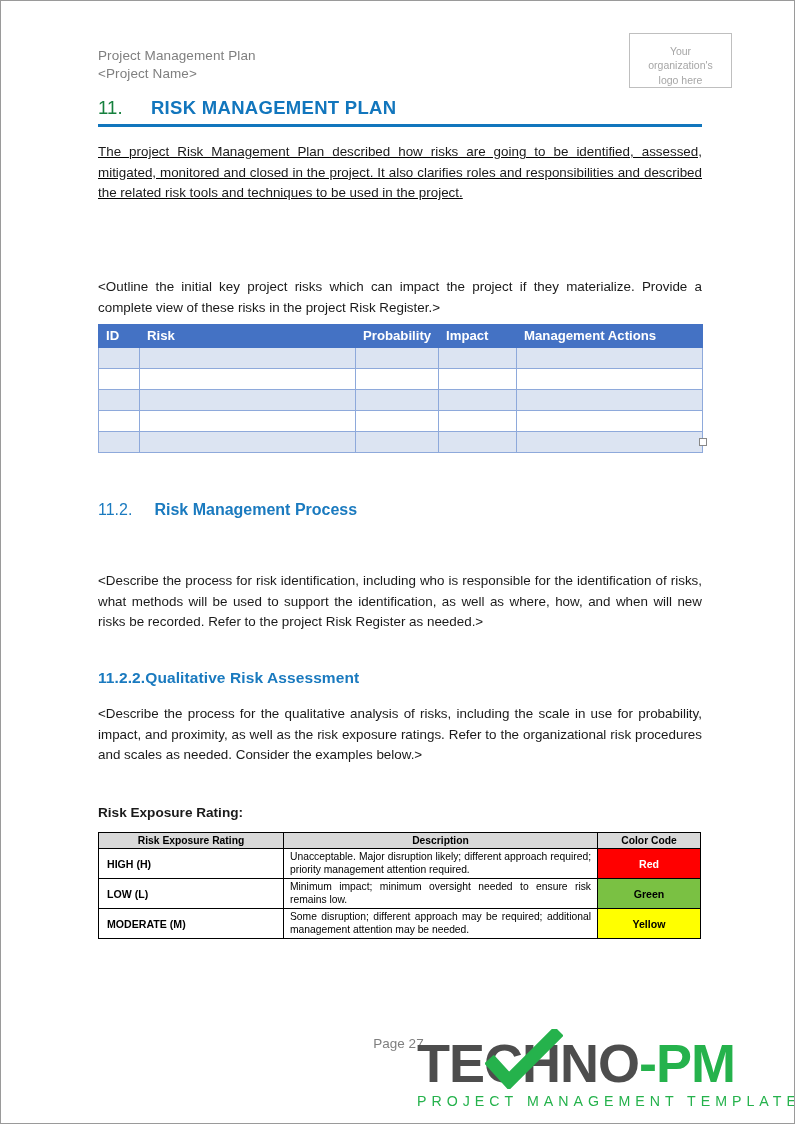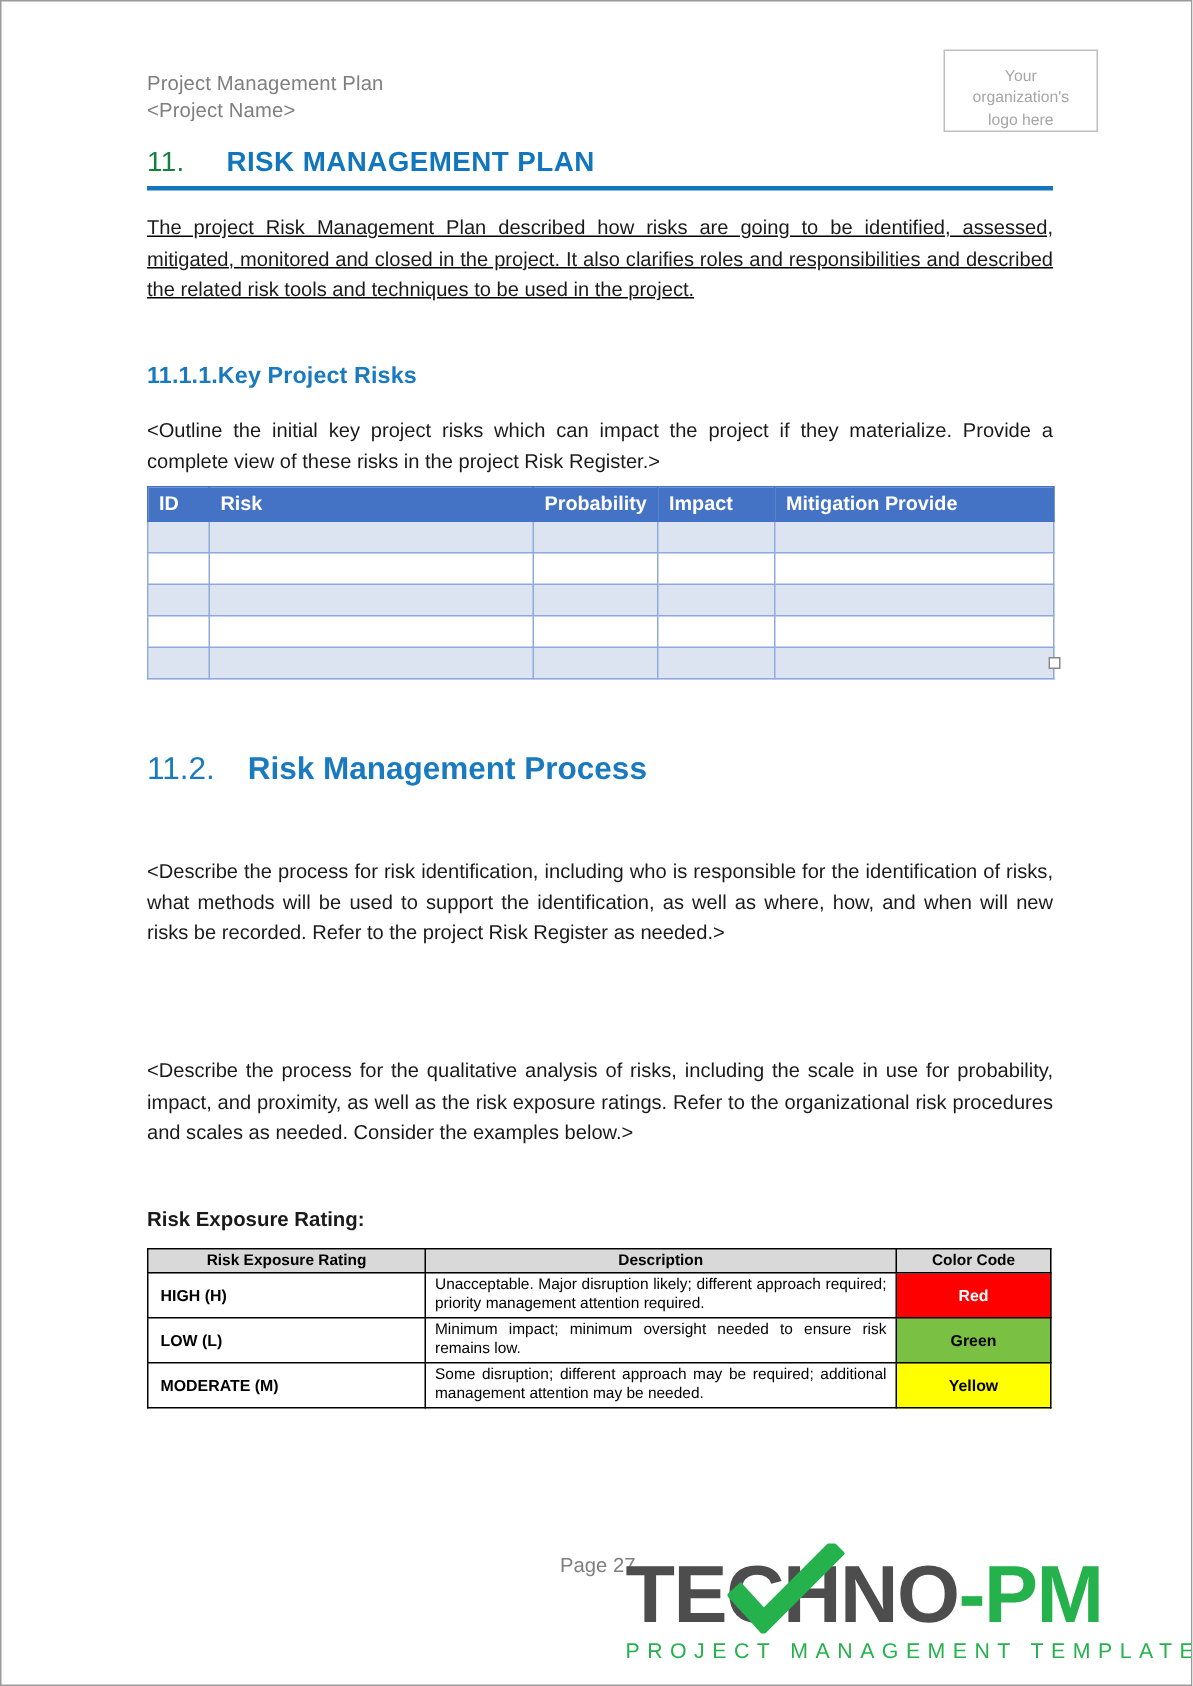--- a/index.html
+++ b/index.html
@@ -78,21 +78,21 @@
   }
 
   .h3 {
     color: #1a7abf;
     font-size: 15.5px;
     font-weight: bold;
     letter-spacing: 0.1px;
   }
   .h2 {
     color: #1a7abf;
-    font-size: 21px;
+    font-size: 16px;
     font-weight: bold;
   }
   .h2 .num {
     font-weight: normal;
     color: #1a7abf;
   }
   .h2 .txt {
     margin-left: 22px;
   }
 
@@ -244,44 +244,41 @@
   </div>
 
   <div class="h1">
     <span class="num">11.</span><span class="txt">RISK MANAGEMENT PLAN</span>
   </div>
 
   <div class="content" style="top:141px; position:absolute;text-decoration:underline;">
     <p class="body-text" style="margin:0;">The project Risk Management Plan described how risks are going to be identified, assessed, mitigated, monitored and closed in the project. It also clarifies roles and responsibilities and described the related risk tools and techniques to be used in the project.</p>
   </div>
 
-  <div class="content" style="top:241px; position:absolute;">
-    <div class="h3">11.1.1.Key Project Risks</div>
-  </div>
 
   <div class="content" style="top:276px; position:absolute;">
     <p class="body-text" style="margin:0;">&lt;Outline the initial key project risks which can impact the project if they materialize. Provide a complete view of these risks in the project Risk Register.&gt;</p>
   </div>
 
   <div class="content" style="top:323px; position:absolute;">
     <table class="risk-table">
       <colgroup>
         <col style="width:41px">
         <col style="width:216px">
         <col style="width:83px">
         <col style="width:78px">
         <col style="width:186px">
       </colgroup>
       <thead>
         <tr>
           <th>ID</th>
           <th>Risk</th>
           <th>Probability</th>
           <th>Impact</th>
-          <th>Mitigation Provide</th>
+          <th>Management Actions</th>
         </tr>
       </thead>
       <tbody>
         <tr class="band">
           <td></td>
           <td></td>
           <td></td>
           <td></td>
           <td></td>
         </tr>
@@ -323,20 +320,23 @@
     <div class="h2">
       <span class="num">11.2.</span><span class="txt">Risk Management Process</span>
     </div>
   </div>
 
 
   <div class="content" style="top:570px; position:absolute;">
     <p class="body-text" style="margin:0;">&lt;Describe the process for risk identification, including who is responsible for the identification of risks, what methods will be used to support the identification, as well as where, how, and when will new risks be recorded. Refer to the project Risk Register as needed.&gt;</p>
   </div>
 
+  <div class="content" style="top:668px; position:absolute;">
+    <div class="h3">11.2.2.Qualitative Risk Assessment</div>
+  </div>
 
   <div class="content" style="top:703px; position:absolute;">
     <p class="body-text" style="margin:0;">&lt;Describe the process for the qualitative analysis of risks, including the scale in use for probability, impact, and proximity, as well as the risk exposure ratings. Refer to the organizational risk procedures and scales as needed. Consider the examples below.&gt;</p>
   </div>
 
   <div class="content" style="top:804px; position:absolute;">
     <div class="exp-label">Risk Exposure Rating:</div>
   </div>
 
   <div class="content" style="top:831px; position:absolute;">

